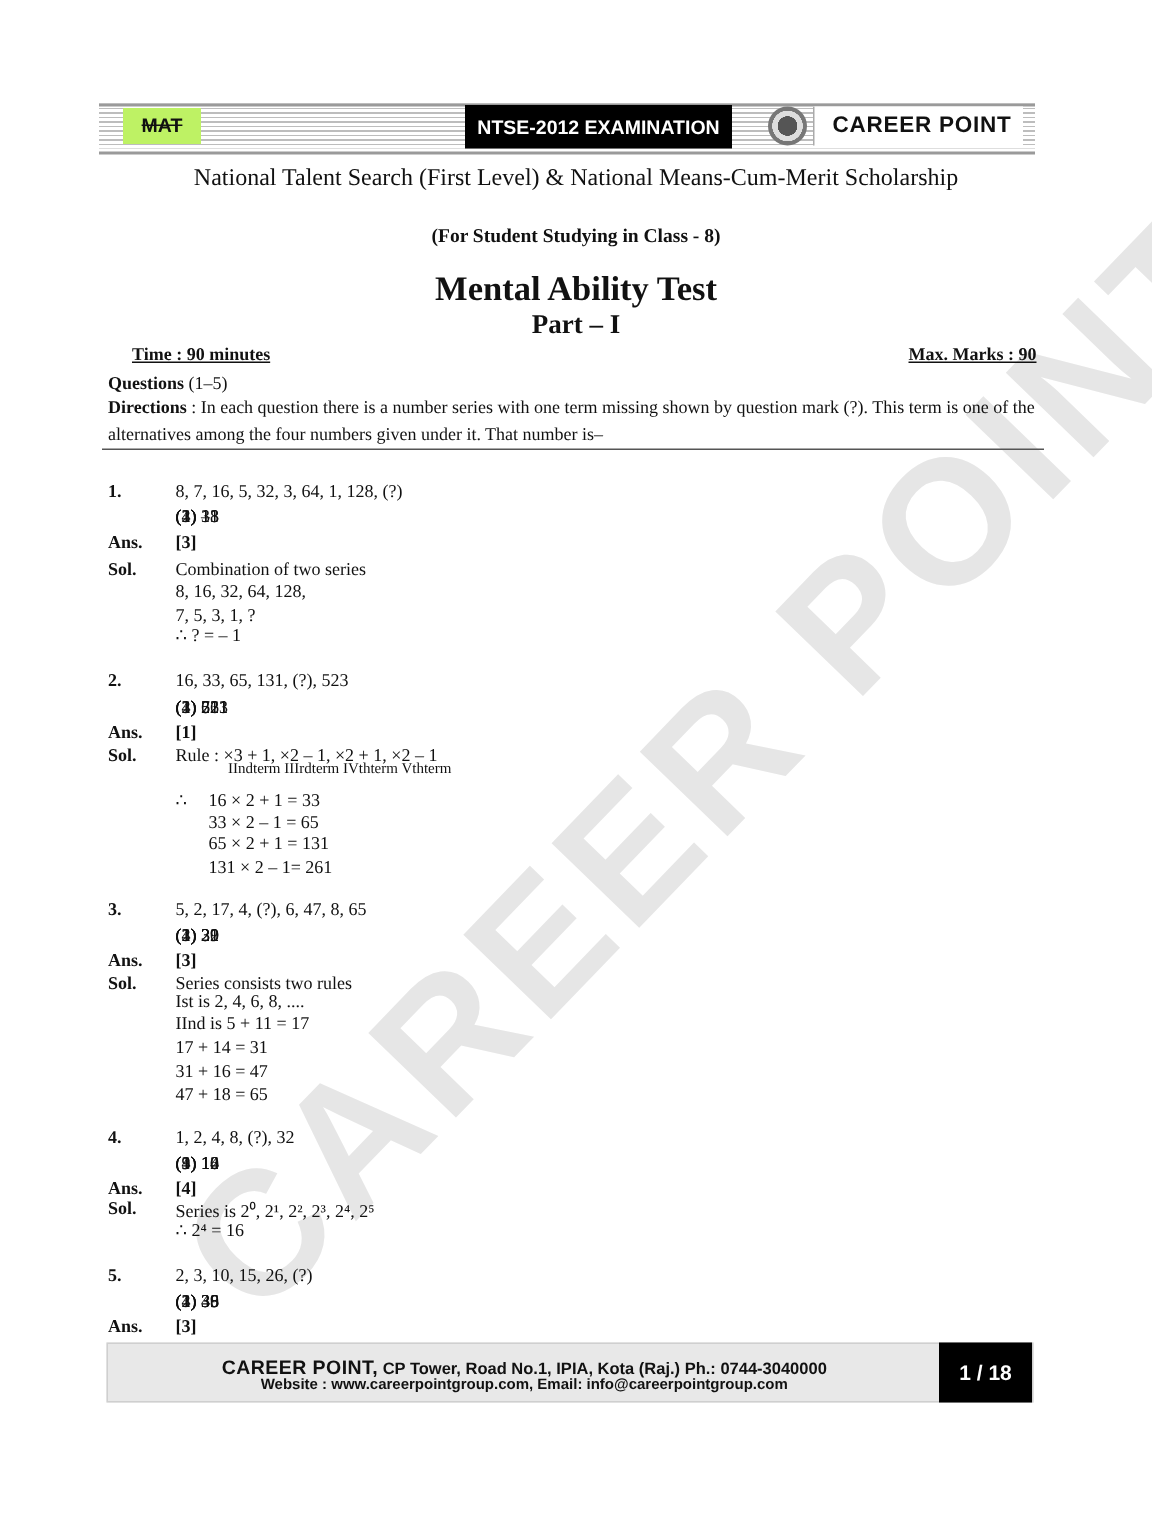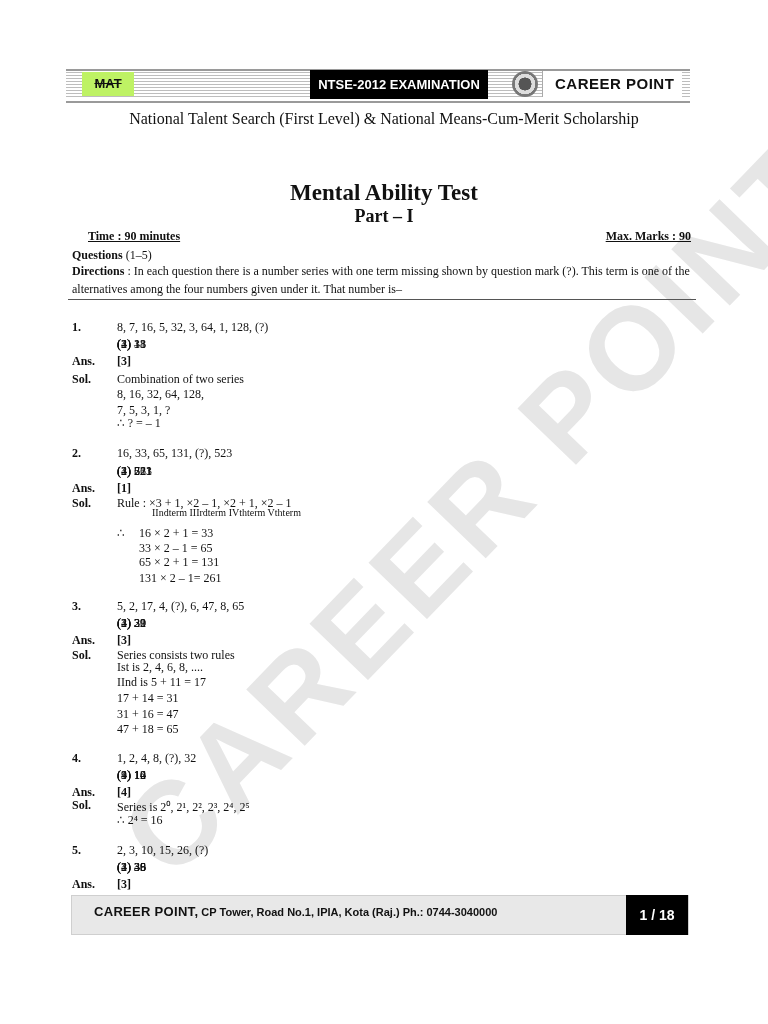--- a/index.html
+++ b/index.html
@@ -31,21 +31,21 @@
   .rule { position:absolute; left:68px; top:299px; width:628px; height:1px; background:#555; }
 
   .blk { position:absolute; left:72px; width:620px; font-size:12px; }
   .row { position:absolute; left:0; white-space:nowrap; }
   .lbl { position:absolute; left:0; font-weight:bold; }
   .col1 { left:45px; } .col2 { left:180px; } .col3 { left:350px; } .col4 { left:497px;text-align:right; }
   .txt { position:absolute; left:45px; white-space:nowrap; }
   .sub { font-size:10px; }
 
   .ftr { position:absolute; left:71px; top:895px; width:618px; height:40px; background:#e8e8e8; border:1px solid #cfcfcf; box-sizing:border-box; }
-  .ftr .l1 { position:absolute; left:0; width:555px; top:8px; font-family:"Liberation Sans",sans-serif; font-size:11px; font-weight:bold;padding-left:22px; }
+  .ftr .l1 { position:absolute; left:0; width:555px; top:8px; text-align:center; font-family:"Liberation Sans",sans-serif; font-size:11px; font-weight:bold; }
   .ftr .l1 .cp { font-size:13px; letter-spacing:0.3px; }
   .ftr .l2 { position:absolute; left:0; width:555px; top:22px; text-align:center; font-family:"Liberation Sans",sans-serif; font-size:10px; font-weight:bold; }
   .ftr .pg { position:absolute; right:0; top:-1px; width:62px; height:40px; background:#000; color:#fff; font-family:"Liberation Sans",sans-serif; font-weight:bold; font-size:14px; line-height:40px; text-align:center; }
 </style>
 </head>
 <body>
 
 <div class="watermark">CAREER POINT</div>
 
 <div class="layer">
@@ -54,20 +54,21 @@
     <div class="lines"></div>
     <div class="topline"></div>
     <div class="botline"></div>
     <div class="mat">MAT</div>
     <div class="exam">NTSE-2012 EXAMINATION</div>
     <div class="logo"></div>
     <div class="brand">CAREER POINT</div>
   </div>
 
   <div class="center t1">National Talent Search (First Level) &amp; National Means-Cum-Merit Scholarship</div>
+  <div class="center t3">(For Student Studying in Class - 8)</div>
   <div class="center t4">Mental Ability Test</div>
   <div class="center t5">Part – I</div>
 
   <div class="meta" style="left:88px;">Time : 90 minutes</div>
   <div class="meta" style="right:77px;">Max. Marks : 90</div>
 
   <div class="qrange"><b>Questions</b> <span>(1–5)</span></div>
   <div class="dir"><b>Directions</b><span> : In each question there is a number series with one term missing shown by question mark (?). This term is one of the alternatives among the four numbers given under it. That number is–</span></div>
   <div class="rule"></div>
 
@@ -210,15 +211,16 @@
       <span class="txt col4">(4) 48</span>
     </div>
     <div class="row" style="top:34px;">
         <span class="lbl">Ans.</span>
         <b class="txt">[3]</b>
       </div>
   </div>
 
   <div class="ftr">
     <div class="l1"><span class="cp">CAREER POINT,</span><span> CP Tower, Road No.1, IPIA, Kota (Raj.) Ph.: 0744-3040000</span></div>
+    <div class="l2">Website : www.careerpointgroup.com, Email: info@careerpointgroup.com</div>
     <div class="pg">1 / 18</div>
   </div>
 </div>
 
 </body></html>

